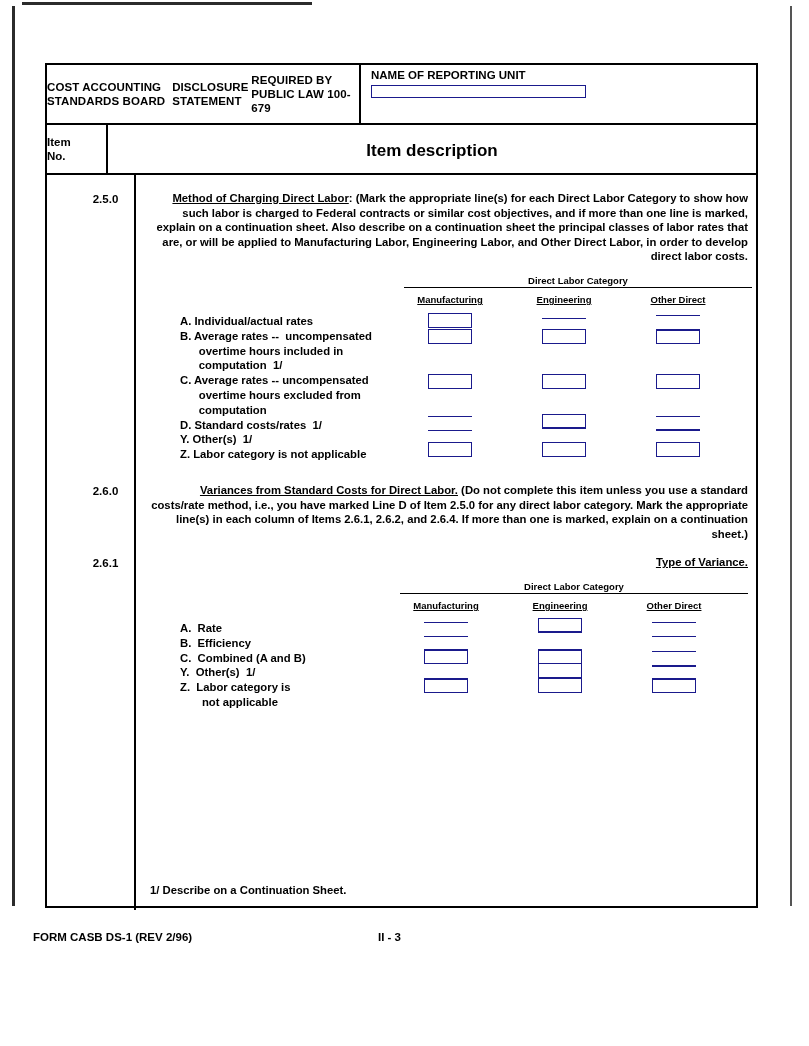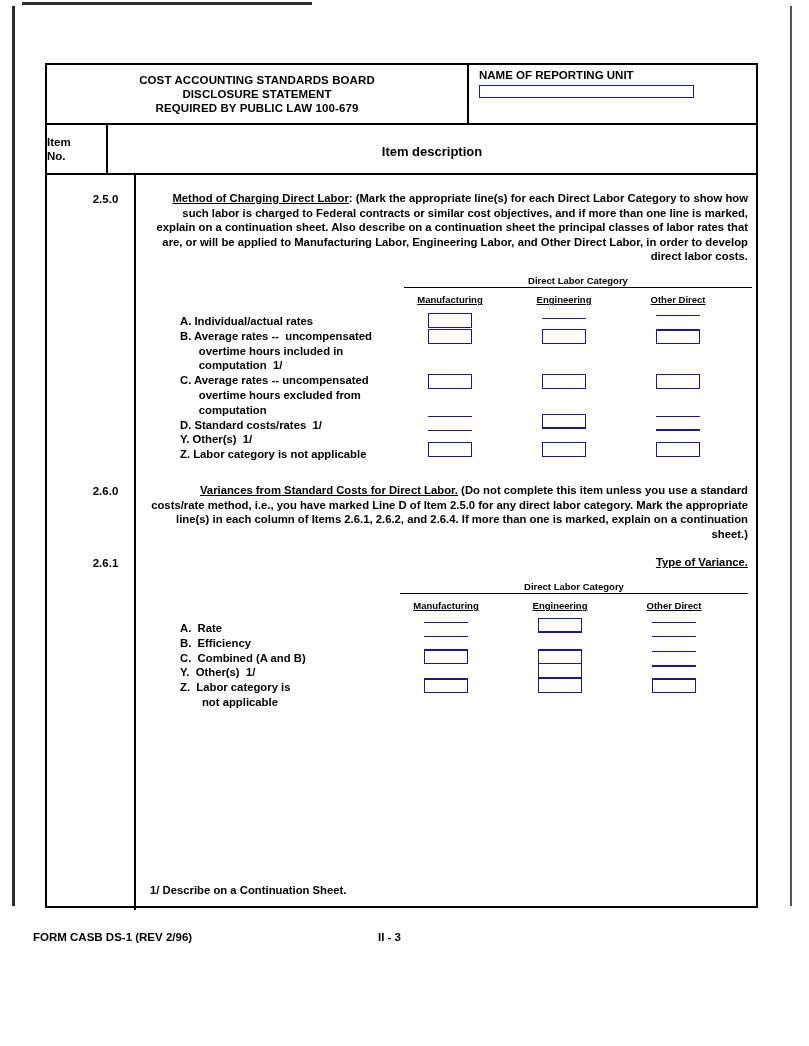--- a/index.html
+++ b/index.html
@@ -11,39 +11,39 @@
   .scan-edge-top{position:absolute;left:22px;top:2px;width:290px;height:3px;background:#2b2b2b;}
   .scan-edge-left{position:absolute;left:12px;top:6px;width:3px;height:900px;background:#2b2b2b;}
   .scan-edge-right{position:absolute;left:790px;top:6px;width:2px;height:900px;background:#555;}
 
   
   .form{position:absolute;left:45px;top:63px;width:713px;height:845px;
         border:2px solid #000;box-sizing:border-box;}
 
   
   .hdr{display:flex;height:58px;border-bottom:2px solid #000;}
-  .hdr-left{width:422px;border-right:2px solid #000;box-sizing:border-box;
-            display:flex;flex-direction:column;align-items:center;justify-content:center;
+  .hdr-left{width:314px;border-right:2px solid #000;box-sizing:border-box;
+            display:flex;flex-direction:row;align-items:center;justify-content:center;
             font-weight:bold;font-size:11.5px;line-height:14px;letter-spacing:.1px;}
   .hdr-right{flex:1;display:flex;flex-direction:column;}
   .hdr-part{height:26px;border-bottom:2px solid #000;box-sizing:border-box;
             display:flex;align-items:center;padding-left:10px;
             font-weight:bold;font-size:11.5px;}
   .hdr-unit{flex:1;padding:3px 0 16px 10px;}
   .hdr-unit-label{font-weight:bold;font-size:11.5px;line-height:14px;}
   .unit-input{margin-top:2px;width:215px;height:13px;border:1px solid #1a1a8c;
               background:#fff;box-sizing:border-box;}
 
   
   .colhead{display:flex;height:48px;border-bottom:2px solid #000;}
   .colhead-no{width:61px;border-right:2px solid #000;box-sizing:border-box;
               display:flex;flex-direction:column;align-items:flex-start;justify-content:center;
               font-weight:bold;font-size:11.5px;line-height:14px;}
   .colhead-desc{flex:1;display:flex;align-items:center;justify-content:center;
-                font-weight:bold;font-size:13px;padding-top:4px;box-sizing:border-box;}
+                font-weight:bold;font-size:17px;padding-top:4px;box-sizing:border-box;}
 
   
   .body{display:flex;height:735px;}
   .body-no{width:61px;border-right:2px solid #000;box-sizing:border-box;position:relative;margin-left:28px;}
   .body-desc{flex:1;position:relative;padding:0;}
 
   .itemno{position:absolute;left:0;width:61px;text-align:center;
           font-weight:bold;font-size:11.5px;}
 
   .block{position:absolute;left:14px;right:8px;}

